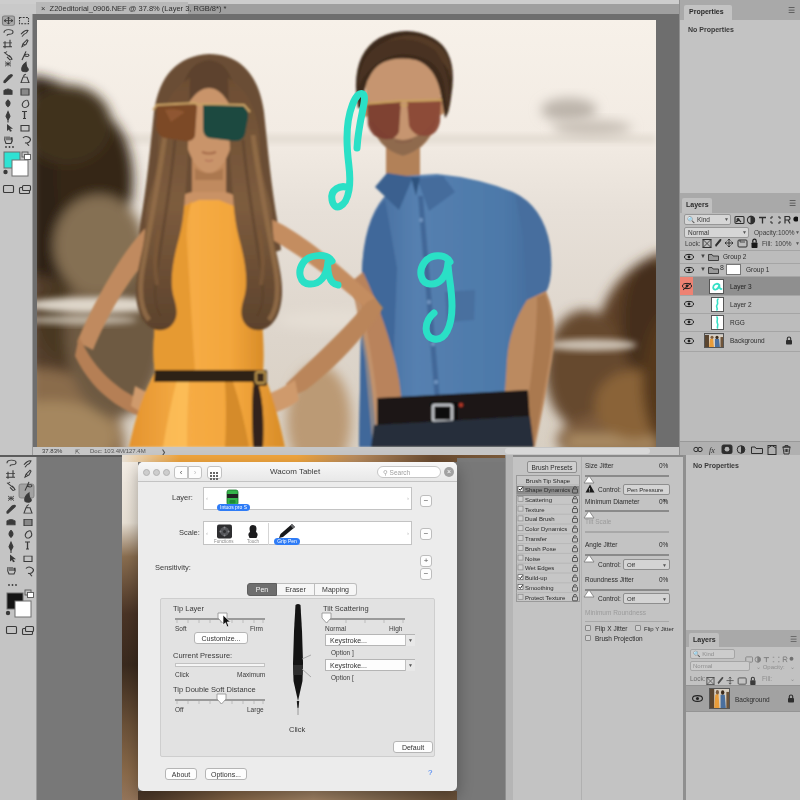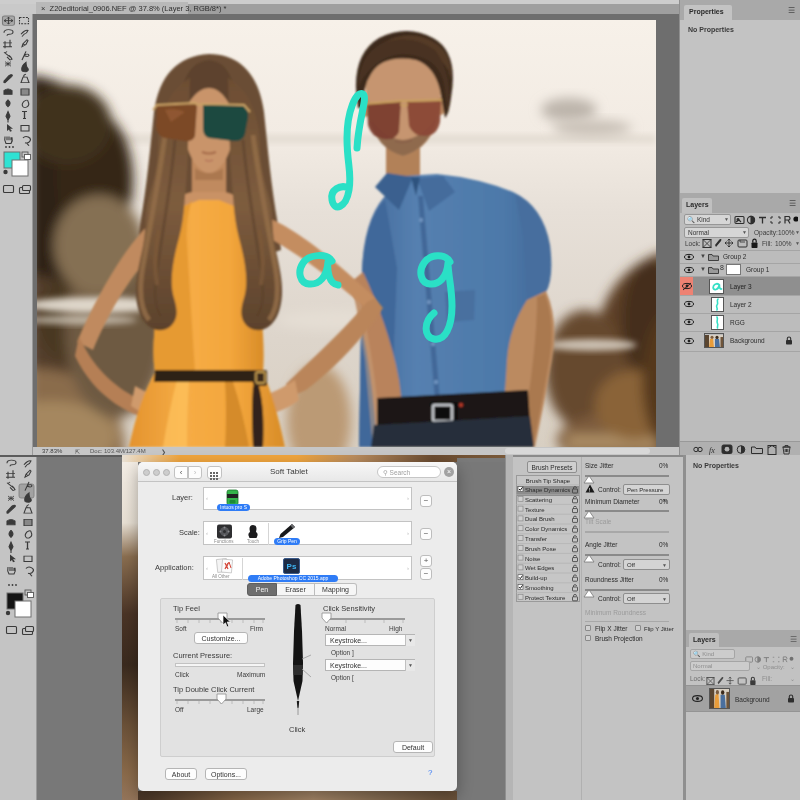--- a/index.html
+++ b/index.html
@@ -724,21 +724,21 @@
             <rect x="8" y="2" width="2" height="2"></rect>
             <rect x="2" y="5" width="2" height="2"></rect>
             <rect x="5" y="5" width="2" height="2"></rect>
             <rect x="8" y="5" width="2" height="2"></rect>
             <rect x="2" y="8" width="2" height="2"></rect>
             <rect x="5" y="8" width="2" height="2"></rect>
             <rect x="8" y="8" width="2" height="2"></rect>
           </g>
         </svg>
     </div>
-    <div class="t" style="left:132px;top:5px;font-size:8px;color:#3a3a3a;">Soft Tablet</div>
+    <div class="t" style="left:132px;top:5px;font-size:8px;color:#3a3a3a;">Wacom Tablet</div>
     <div class="abs" style="left:239px;top:4px;width:64px;height:12px;background:#fff;border:1px solid #c6c6c6;border-radius:6px;font-size:6.5px;color:#9e9e9e;line-height:11px;padding-left:5px;">⚲ Search</div>
     <div class="abs" style="left:306px;top:5px;width:10px;height:10px;border-radius:50%;background:#a2a2a2;color:#fff;font-size:7px;text-align:center;line-height:10px;">×</div>
 
     <div class="t" style="left:34px;top:31px;font-size:7.5px;color:#3a3a3a;">Layer:</div>
     <div class="abs" style="left:65px;top:25px;width:209px;height:23px;background:#fff;border:1px solid #c3c3c3;">
       <div class="t" style="left:2px;top:7px;font-size:6px;color:#b5b5b5;">‹</div>
       <div class="t" style="left:203px;top:7px;font-size:6px;color:#b5b5b5;">›</div>
       <svg class="abs" style="left:19px;top:1px;" width="20" height="17" viewBox="0 0 20 17">
           <rect x="4" y="1" width="11" height="15" rx="2" fill="#35b54a" stroke="#1d7a2e" stroke-width="0.8"></rect>
           <rect x="4" y="5" width="11" height="4" fill="#222"></rect>
@@ -768,46 +768,30 @@
       <div class="t" style="left:43px;top:17px;font-size:4.5px;color:#8a8a8a;">Touch</div>
       <div class="abs" style="left:64px;top:1px;width:1px;height:22px;background:#d5d5d5;"></div>
       <svg class="abs" style="left:72px;top:1px;" width="20" height="16" viewBox="0 0 20 16">
           <path d="M 16 1 L 19 4 L 7 14 L 3 15 L 4.5 11 Z" fill="#17181a"></path>
           <path d="M 16 1 L 19 4 L 17 5.5 L 14.5 2.5 Z" fill="#6a6b6e"></path>
         </svg>
       <div class="abs" style="left:70px;top:16px;width:26px;height:7px;background:#2f7cf6;border-radius:3.5px;color:#fff;font-size:5px;text-align:center;line-height:7px;">Grip Pen</div>
     </div>
     <div class="abs" style="left:282px;top:66px;width:12px;height:12px;background:#fdfdfd;border:1px solid #bdbdbd;border-radius:3px;text-align:center;font-size:8px;color:#555;line-height:10px;">−</div>
 
-    <div class="t" style="left:17px;top:101px;font-size:7.5px;color:#3a3a3a;">Application:</div>
-    <div class="abs" style="left:65px;top:94px;width:209px;height:24px;background:#fff;border:1px solid #c3c3c3;">
-      <div class="t" style="left:2px;top:8px;font-size:6px;color:#b5b5b5;">‹</div>
-      <div class="t" style="left:203px;top:8px;font-size:6px;color:#b5b5b5;">›</div>
-      <svg class="abs" style="left:10px;top:1px;" width="22" height="16" viewBox="0 0 22 16">
-          <g>
-            <rect x="3" y="1" width="10" height="13" fill="#f4f4f4" stroke="#bbb" stroke-width="0.7" transform="rotate(-6 8 7)"></rect>
-            <rect x="8" y="1.5" width="10" height="13" fill="#fcfcfc" stroke="#bbb" stroke-width="0.7" transform="rotate(5 13 8)"></rect>
-            <path d="M 11 5 L 14 11 M 14 5 L 11 11" stroke="#d4483a" stroke-width="1.2"></path>
-            <path d="M 12 10 L 15 4 L 17 10" fill="none" stroke="#d4483a" stroke-width="1"></path>
-          </g>
-        </svg>
-      <div class="t" style="left:8px;top:17px;font-size:4.5px;color:#8a8a8a;">All Other</div>
-      <div class="abs" style="left:38px;top:1px;width:1px;height:22px;background:#d5d5d5;"></div>
-      <div class="abs" style="left:79px;top:1px;width:17px;height:16px;background:#1d2b45;border-radius:2px;border:1px solid #3a5a8a;color:#3fb6f4;font-size:8px;text-align:center;line-height:15px;font-weight:bold;">Ps</div>
-      <div class="abs" style="left:44px;top:17.5px;width:90px;height:7px;background:#2f7cf6;border-radius:3.5px;color:#fff;font-size:5px;text-align:center;line-height:7px;">Adobe Photoshop CC 2015.app</div>
-    </div>
+    <div class="t" style="left:17px;top:101px;font-size:7.5px;color:#3a3a3a;">Sensitivity:</div>
     <div class="abs" style="left:282px;top:93px;width:12px;height:12px;background:#fdfdfd;border:1px solid #bdbdbd;border-radius:3px;text-align:center;font-size:8px;color:#555;line-height:10px;">+</div>
     <div class="abs" style="left:282px;top:106px;width:12px;height:12px;background:#fdfdfd;border:1px solid #bdbdbd;border-radius:3px;text-align:center;font-size:8px;color:#555;line-height:10px;">−</div>
 
     <div class="abs" style="left:109px;top:121px;width:30px;height:13px;background:#6e6e6e;border:1px solid #5f5f5f;border-radius:3px 0 0 3px;color:#f4f4f4;font-size:7px;text-align:center;line-height:12px;">Pen</div>
     <div class="abs" style="left:139px;top:121px;width:38px;height:13px;background:#f6f6f6;border:1px solid #bdbdbd;border-left:none;color:#333;font-size:7px;text-align:center;line-height:12px;">Eraser</div>
     <div class="abs" style="left:177px;top:121px;width:42px;height:13px;background:#f6f6f6;border:1px solid #bdbdbd;border-left:none;border-radius:0 3px 3px 0;color:#333;font-size:7px;text-align:center;line-height:12px;">Mapping</div>
 
     <div class="abs" style="left:22px;top:136px;width:275px;height:159px;background:#e2e2e2;border:1px solid #cecece;border-radius:2px;">
-      <div class="t" style="left:12px;top:5px;font-size:7.5px;color:#3a3a3a;">Tip Feel</div>
+      <div class="t" style="left:12px;top:5px;font-size:7.5px;color:#3a3a3a;">Tip Layer</div>
       <div class="abs" style="left:14px;top:19px;width:90px;height:1.5px;background:#9a9a9a;"></div>
       <svg class="abs" style="left:14px;top:21px;" width="90" height="4" viewBox="0 0 90 4">
           <g stroke="#adadad" stroke-width="0.7">
             <line x1="2" y1="0" x2="2" y2="3"></line>
             <line x1="13" y1="0" x2="13" y2="3"></line>
             <line x1="24" y1="0" x2="24" y2="3"></line>
             <line x1="35" y1="0" x2="35" y2="3"></line>
             <line x1="46" y1="0" x2="46" y2="3"></line>
             <line x1="57" y1="0" x2="57" y2="3"></line>
             <line x1="68" y1="0" x2="68" y2="3"></line>
@@ -821,21 +805,21 @@
       <svg class="abs" style="left:61px;top:16px;" width="9" height="13" viewBox="0 0 9 13">
           <path d="M1 0 L1 10 L3.5 7.8 L5 12 L6.8 11.2 L5.2 7 L8.5 7 Z" fill="#111" stroke="#fff" stroke-width="0.7"></path>
         </svg>
       <div class="t" style="left:14px;top:26px;font-size:6.5px;color:#3a3a3a;">Soft</div>
       <div class="t" style="left:89px;top:26px;font-size:6.5px;color:#3a3a3a;">Firm</div>
       <div class="abs" style="left:33px;top:33px;width:54px;height:12px;background:#fdfdfd;border:1px solid #b5b5b5;border-radius:3px;font-size:7px;color:#333;text-align:center;line-height:11px;">Customize...</div>
       <div class="t" style="left:12px;top:52px;font-size:7.5px;color:#3a3a3a;">Current Pressure:</div>
       <div class="abs" style="left:14px;top:64px;width:90px;height:4px;background:#f5f5f5;border:1px solid #c2c2c2;"></div>
       <div class="t" style="left:14px;top:72px;font-size:6.5px;color:#3a3a3a;">Click</div>
       <div class="t" style="left:76px;top:72px;font-size:6.5px;color:#3a3a3a;">Maximum</div>
-      <div class="t" style="left:12px;top:86px;font-size:7.5px;color:#3a3a3a;">Tip Double Click Current</div>
+      <div class="t" style="left:12px;top:86px;font-size:7.5px;color:#3a3a3a;">Tip Double Soft Distance</div>
       <div class="abs" style="left:14px;top:100px;width:90px;height:1.5px;background:#9a9a9a;"></div>
       <svg class="abs" style="left:14px;top:102px;" width="90" height="4" viewBox="0 0 90 4">
           <g stroke="#adadad" stroke-width="0.7">
             <line x1="2" y1="0" x2="2" y2="3"></line>
             <line x1="13" y1="0" x2="13" y2="3"></line>
             <line x1="24" y1="0" x2="24" y2="3"></line>
             <line x1="35" y1="0" x2="35" y2="3"></line>
             <line x1="46" y1="0" x2="46" y2="3"></line>
             <line x1="57" y1="0" x2="57" y2="3"></line>
             <line x1="68" y1="0" x2="68" y2="3"></line>
@@ -852,21 +836,21 @@
       <svg class="abs" style="left:124px;top:4px;" width="26" height="118" viewBox="0 0 26 118">
         <path d="M 10.5 2 Q 13 0 15.5 2 L 17 28 L 18 60 L 17.5 78 L 13 98 L 8.5 78 L 8 60 L 9 28 Z" fill="#141414"></path>
         <path d="M 8.2 62 L 17.8 62 L 17.3 72 L 8.7 72 Z" fill="#2e2e2e"></path>
         <path d="M 11.8 98 L 14.2 98 L 13.6 105 L 12.4 105 Z" fill="#1a1a1a"></path>
         <line x1="13" y1="104" x2="13" y2="112" stroke="#888" stroke-width="0.8"></line>
         <line x1="17" y1="56" x2="26" y2="52" stroke="#9a9a9a" stroke-width="0.8"></line>
         <line x1="17" y1="66" x2="26" y2="74" stroke="#9a9a9a" stroke-width="0.8"></line>
       </svg>
       <div class="t" style="left:128px;top:126px;font-size:7.5px;color:#3a3a3a;">Click</div>
 
-      <div class="t" style="left:162px;top:5px;font-size:7.5px;color:#3a3a3a;">Click Sensitivity</div>
+      <div class="t" style="left:162px;top:5px;font-size:7.5px;color:#3a3a3a;">Tilt Scattering</div>
       <div class="abs" style="left:164px;top:19px;width:80px;height:1.5px;background:#9a9a9a;"></div>
       <svg class="abs" style="left:164px;top:21px;" width="80" height="4" viewBox="0 0 80 4">
           <g stroke="#adadad" stroke-width="0.7">
             <line x1="2" y1="0" x2="2" y2="3"></line>
             <line x1="21" y1="0" x2="21" y2="3"></line>
             <line x1="40" y1="0" x2="40" y2="3"></line>
             <line x1="59" y1="0" x2="59" y2="3"></line>
             <line x1="78" y1="0" x2="78" y2="3"></line>
           </g>
         </svg>

